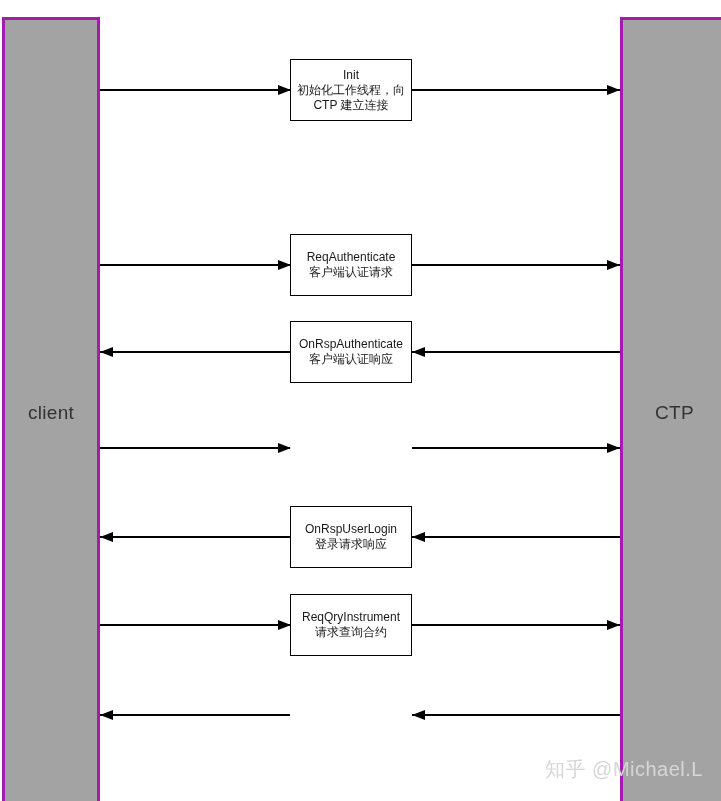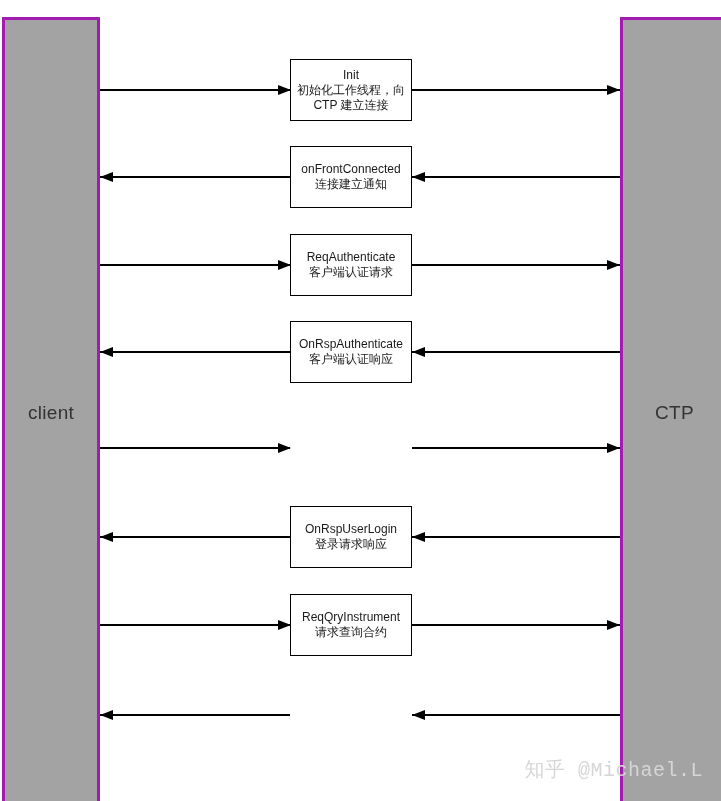--- a/index.html
+++ b/index.html
@@ -94,21 +94,20 @@
   
   .watermark {
     position: absolute;
     right: 18px;
     top: 756px;
     font-size: 20px;
     color: #d6d6d6;
     letter-spacing: 0.5px;
     z-index: 5;
     white-space: nowrap;
-    font-family: Liberation Mono, monospace;
   }
 </style>
 </head>
 <body>
 
 <div class="canvas">
 
   <div class="lifeline client">
     <span class="lifeline-label">client</span>
   </div>
@@ -122,30 +121,20 @@
     <div class="arrow at-box"></div>
     <div class="msg-box">
       <div class="msg-name">Init</div>
       <div class="msg-desc">初始化工作线程，向
 CTP 建立连接</div>
     </div>
     <div class="seg right"></div>
     <div class="arrow at-far"></div>
   </div>
 
-  <div class="message dir-left" style="top:146px">
-    <div class="seg left"></div>
-    <div class="arrow at-far"></div>
-    <div class="msg-box">
-      <div class="msg-name">onFrontConnected</div>
-      <div class="msg-desc">连接建立通知</div>
-    </div>
-    <div class="seg right"></div>
-    <div class="arrow at-box"></div>
-  </div>
 
   <div class="message dir-right" style="top:234px">
     <div class="seg left"></div>
     <div class="arrow at-box"></div>
     <div class="msg-box">
       <div class="msg-name">ReqAuthenticate</div>
       <div class="msg-desc">客户端认证请求</div>
     </div>
     <div class="seg right"></div>
     <div class="arrow at-far"></div>

